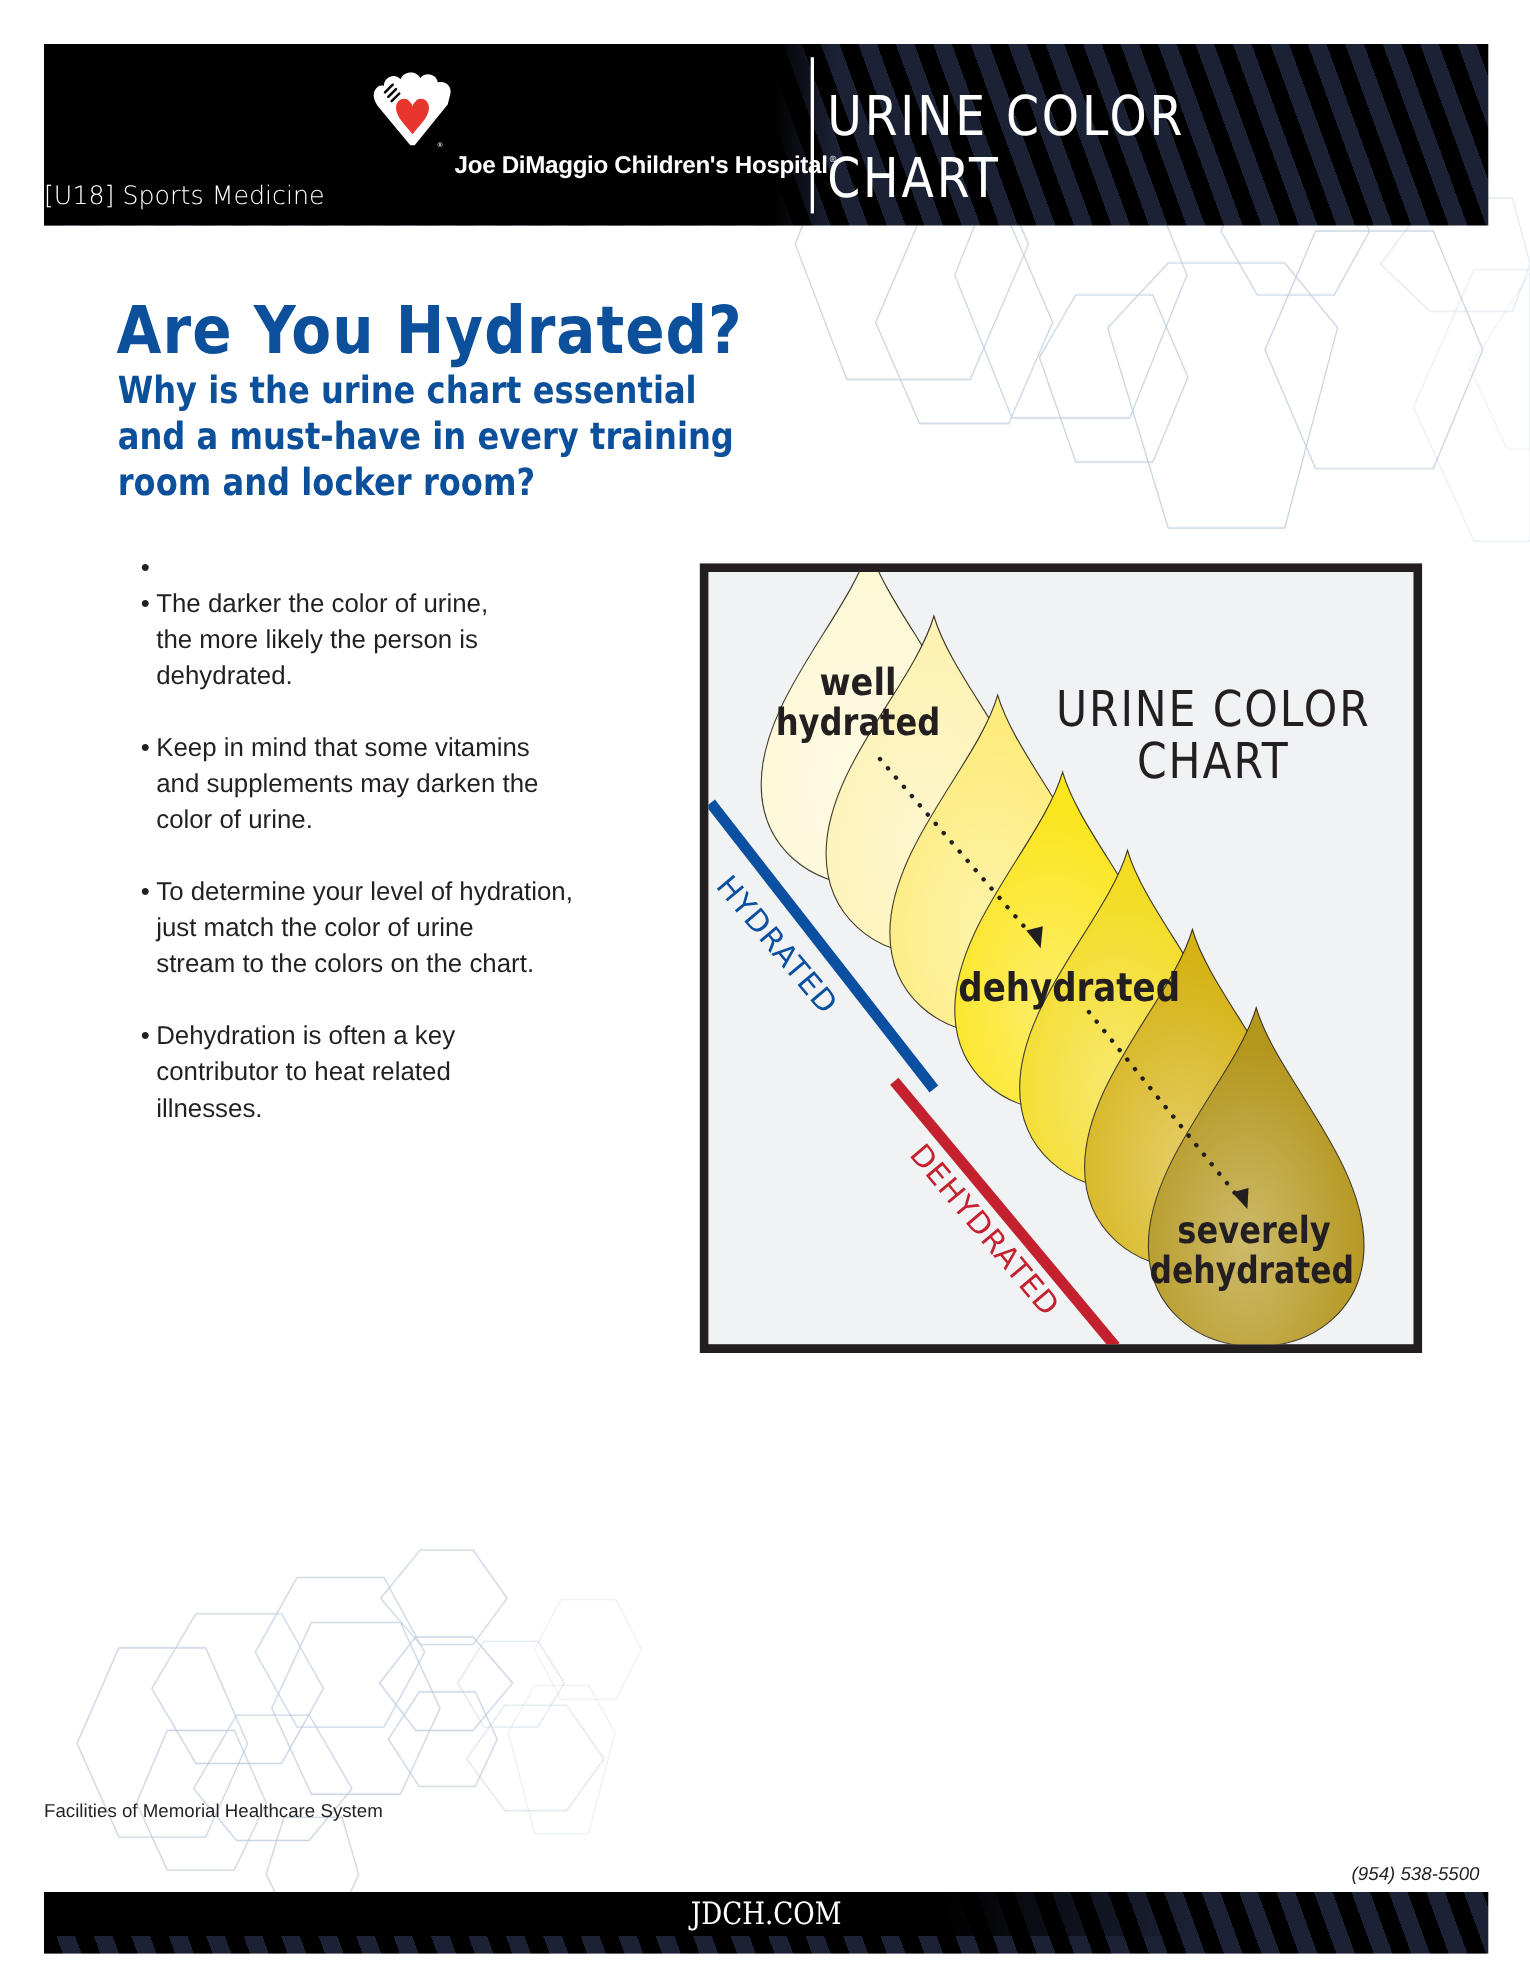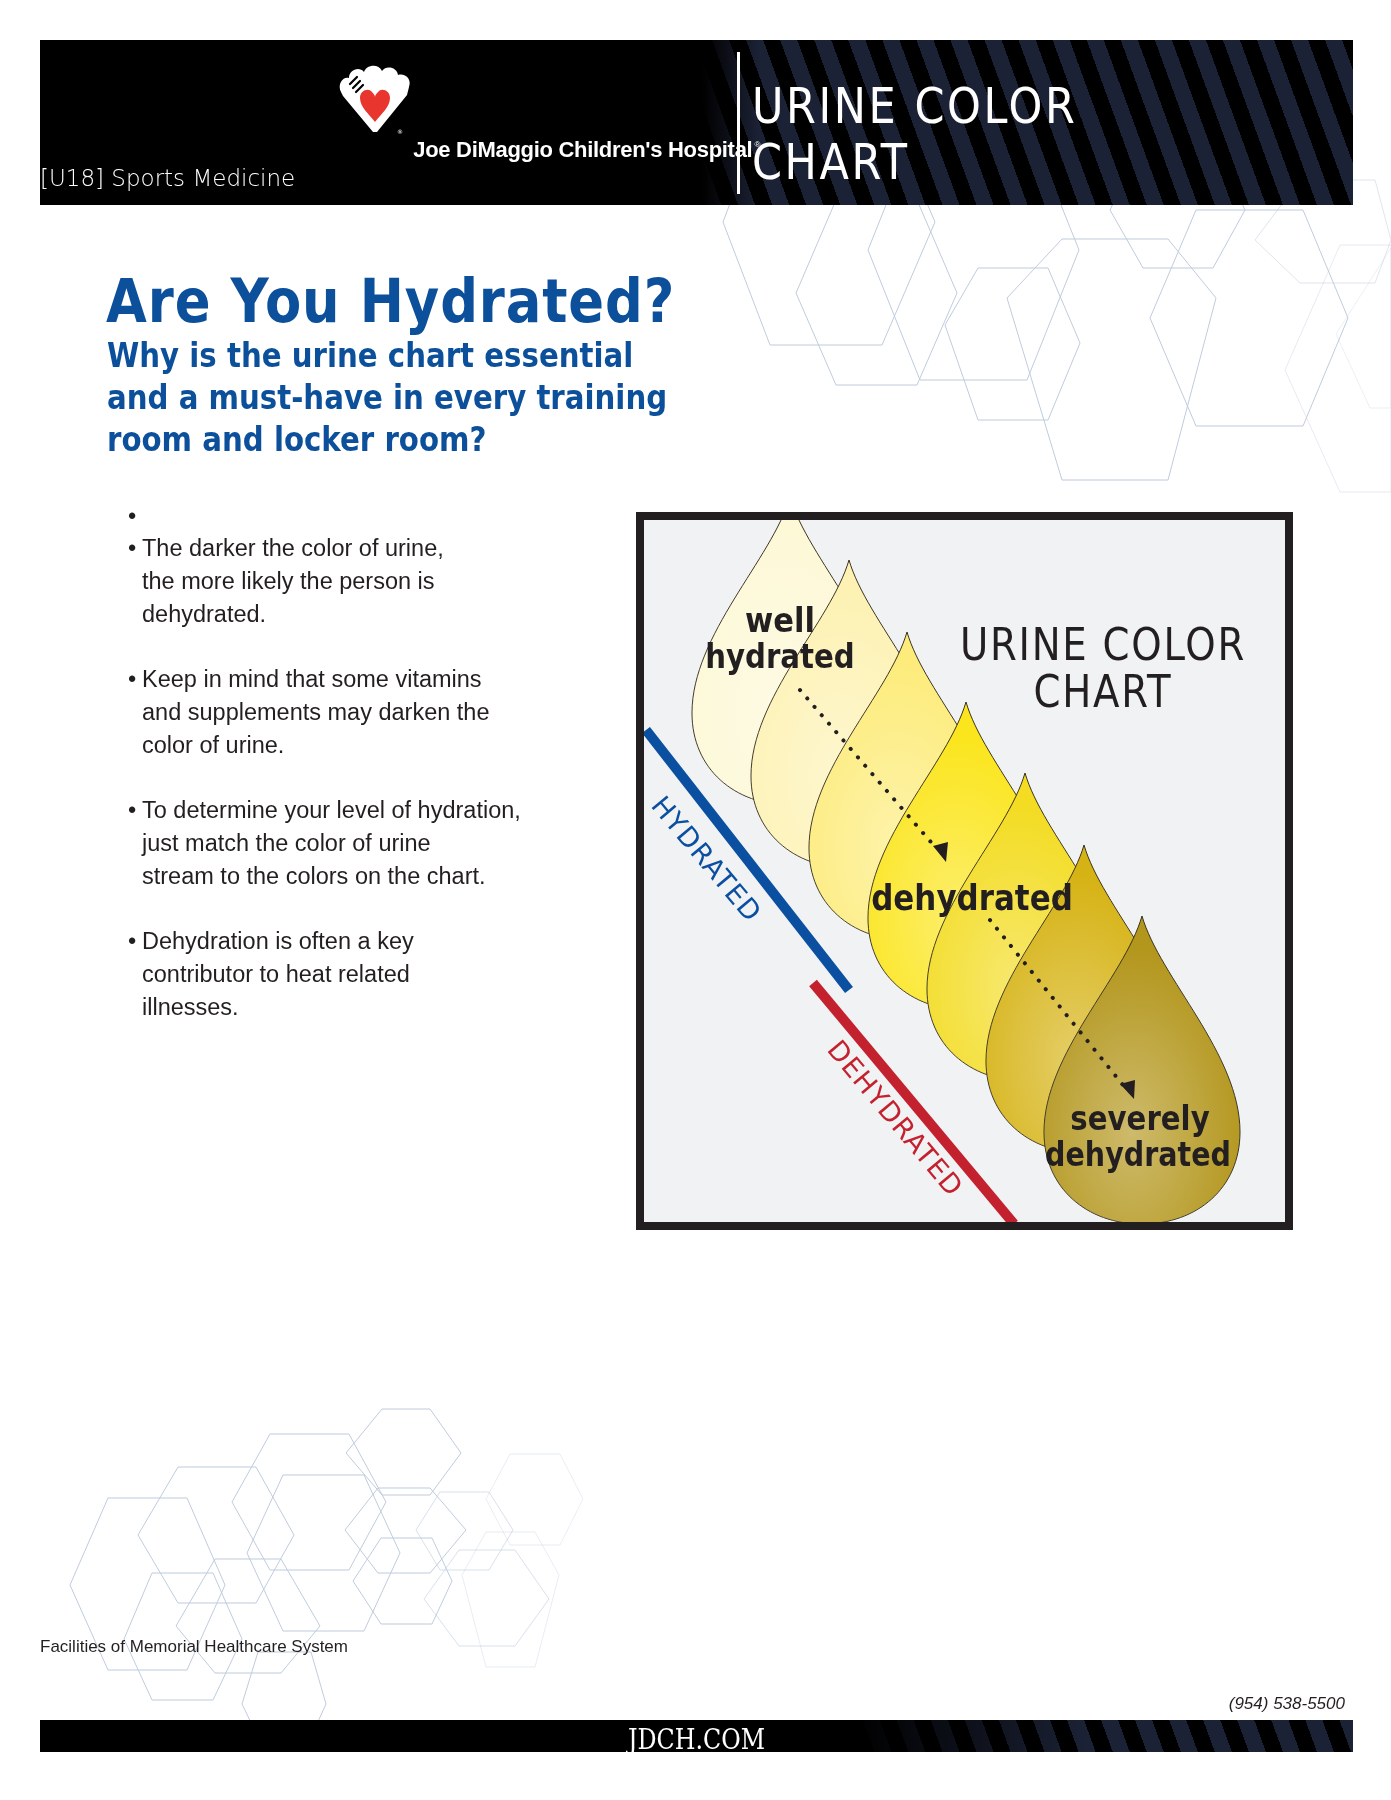--- a/index.html
+++ b/index.html
@@ -40,21 +40,21 @@
   #bullets li .dot { position: absolute; left: 0; top: 0; }
 
   
   #chart { position: absolute; left: 636px; top: 512px; width: 657px; height: 718px; }
 
   
   #footer-left { position: absolute; left: 40px; top: 1637px; font-family: "Liberation Sans", sans-serif;
     font-size: 17px; color: #231f20; }
   #footer-phone { position: absolute; right: 46px; top: 1694px; font-family: "Liberation Sans", sans-serif;
     font-size: 17px; color: #231f20; font-style: italic; }
-  #footer-bar { position: absolute; left: 40px; top: 1720px; width: 1313px; height: 32px; overflow: hidden;
+  #footer-bar { position: absolute; left: 40px; top: 1720px; width: 1313px; height: 56px; overflow: hidden;
     background: repeating-linear-gradient(70deg, #000 0px, #000 16px, #1c2236 16px, #1c2236 32px); }
   #footer-bar-fade { position: absolute; left: 0; top: 0; width: 1313px; height: 40px;
     background: linear-gradient(90deg, #000 0%, #000 62%, rgba(0,0,0,0) 80%); }
   #footer-url { position: absolute; left: 0; width: 1313px; top: 3px; text-align: center; color: #fff;
     font-family: "DejaVu Serif", serif; font-size: 28px; transform: scaleX(0.85); }
 </style>
 </head>
 <body>
 
 <svg id="bg-hex" viewBox="0 0 1391 1800">

